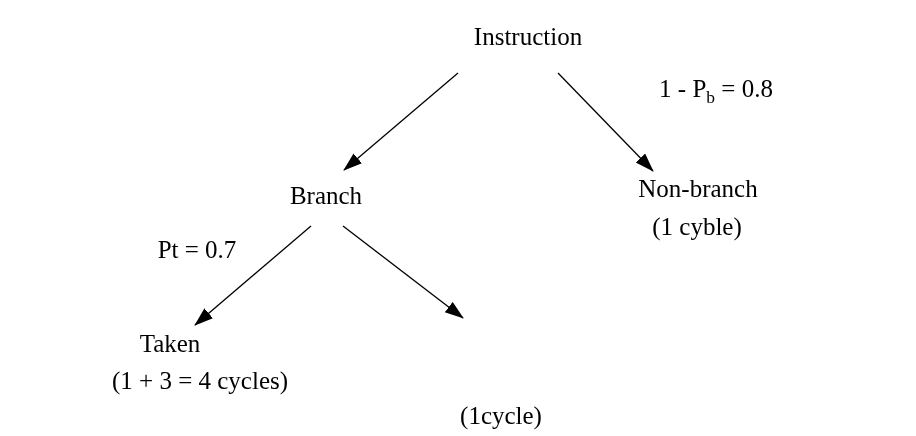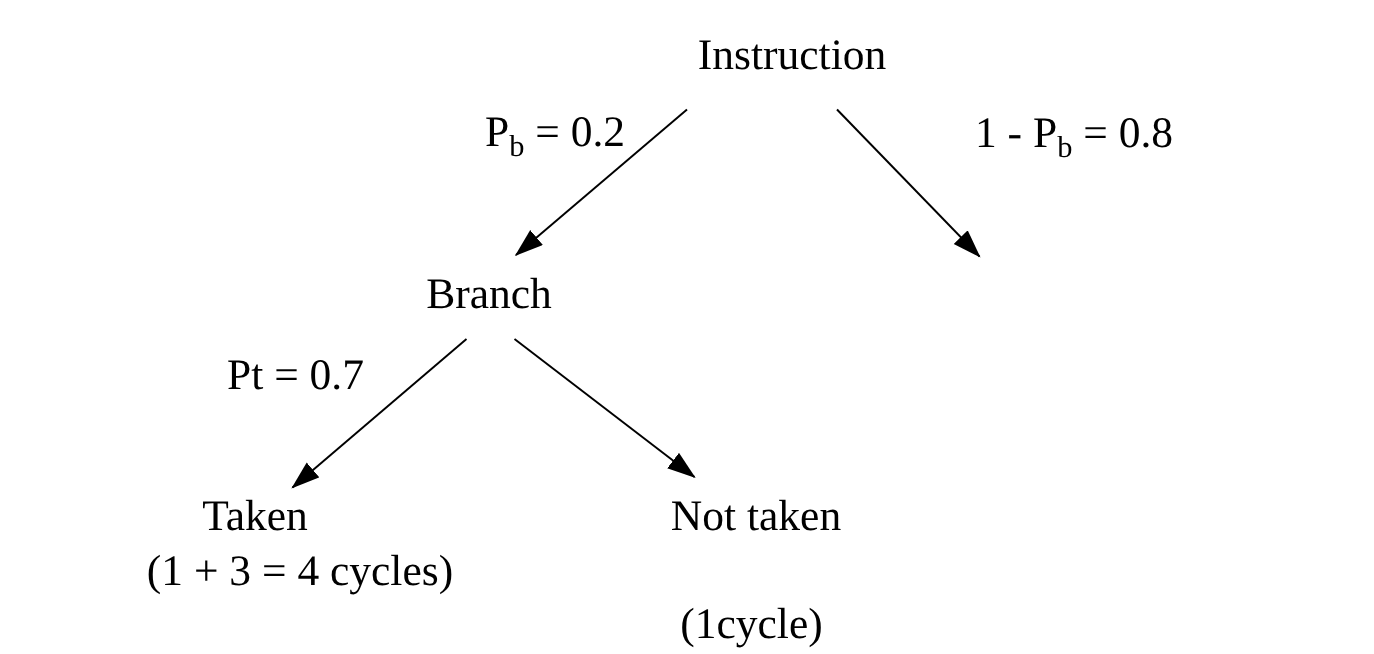--- a/index.html
+++ b/index.html
@@ -32,21 +32,21 @@
     stroke: var(--line);
     stroke-width: 1.3;
   }
   .edge-layer .arrowhead {
     fill: var(--line);
   }
   .t {
     position: absolute;
     transform: translateX(-50%);
     white-space: nowrap;
-    font-size: 29px;
+    font-size: 25px;
     line-height: 34px;
     color: var(--text);
   }
   .t sub {
     font-size: 0.70em;
     line-height: 0;
   }
 </style>
 </head>
 <body>
@@ -60,29 +60,29 @@
       </marker>
     </defs>
     <line x1="458" y1="73" x2="344" y2="170" marker-end="url(#ah)"></line>
     <line x1="558" y1="73" x2="653" y2="171" marker-end="url(#ah)"></line>
     <line x1="311" y1="226" x2="195" y2="325" marker-end="url(#ah)"></line>
     <line x1="343" y1="226" x2="463" y2="318" marker-end="url(#ah)"></line>
   </svg>
 
   <div class="t" style="left:528px; top:20px;">Instruction</div>
 
-  <div class="t" style="left:370px; top:71px;"><span>P</span><sub>b</sub><span> = 0.2</span></div>
 
   <div class="t" style="left:716px; top:72px;"><span>1 - P</span><sub>b</sub><span> = 0.8</span></div>
 
   <div class="t" style="left:326px; top:179px;">Branch</div>
 
+  <div class="t" style="left:698px; top:172px;">Non-branch</div>
+  <div class="t" style="left:697px; top:210px;">(1 cyble)</div>
 
   <div class="t" style="left:197px; top:233px;"><span>Pt = 0.7</span><sub></sub><span></span></div>
 
 
   <div class="t" style="left:170px; top:327px;">Taken</div>
   <div class="t" style="left:200px; top:364px;text-align:center;">(1 + 3 = 4 cycles)</div>
 
-  <div class="t" style="left:504px; top:327px;">Not taken</div>
   <div class="t" style="left:501px; top:370px;margin-top:29px;">(1cycle)</div>
 
 </div>
 
 </body></html>

